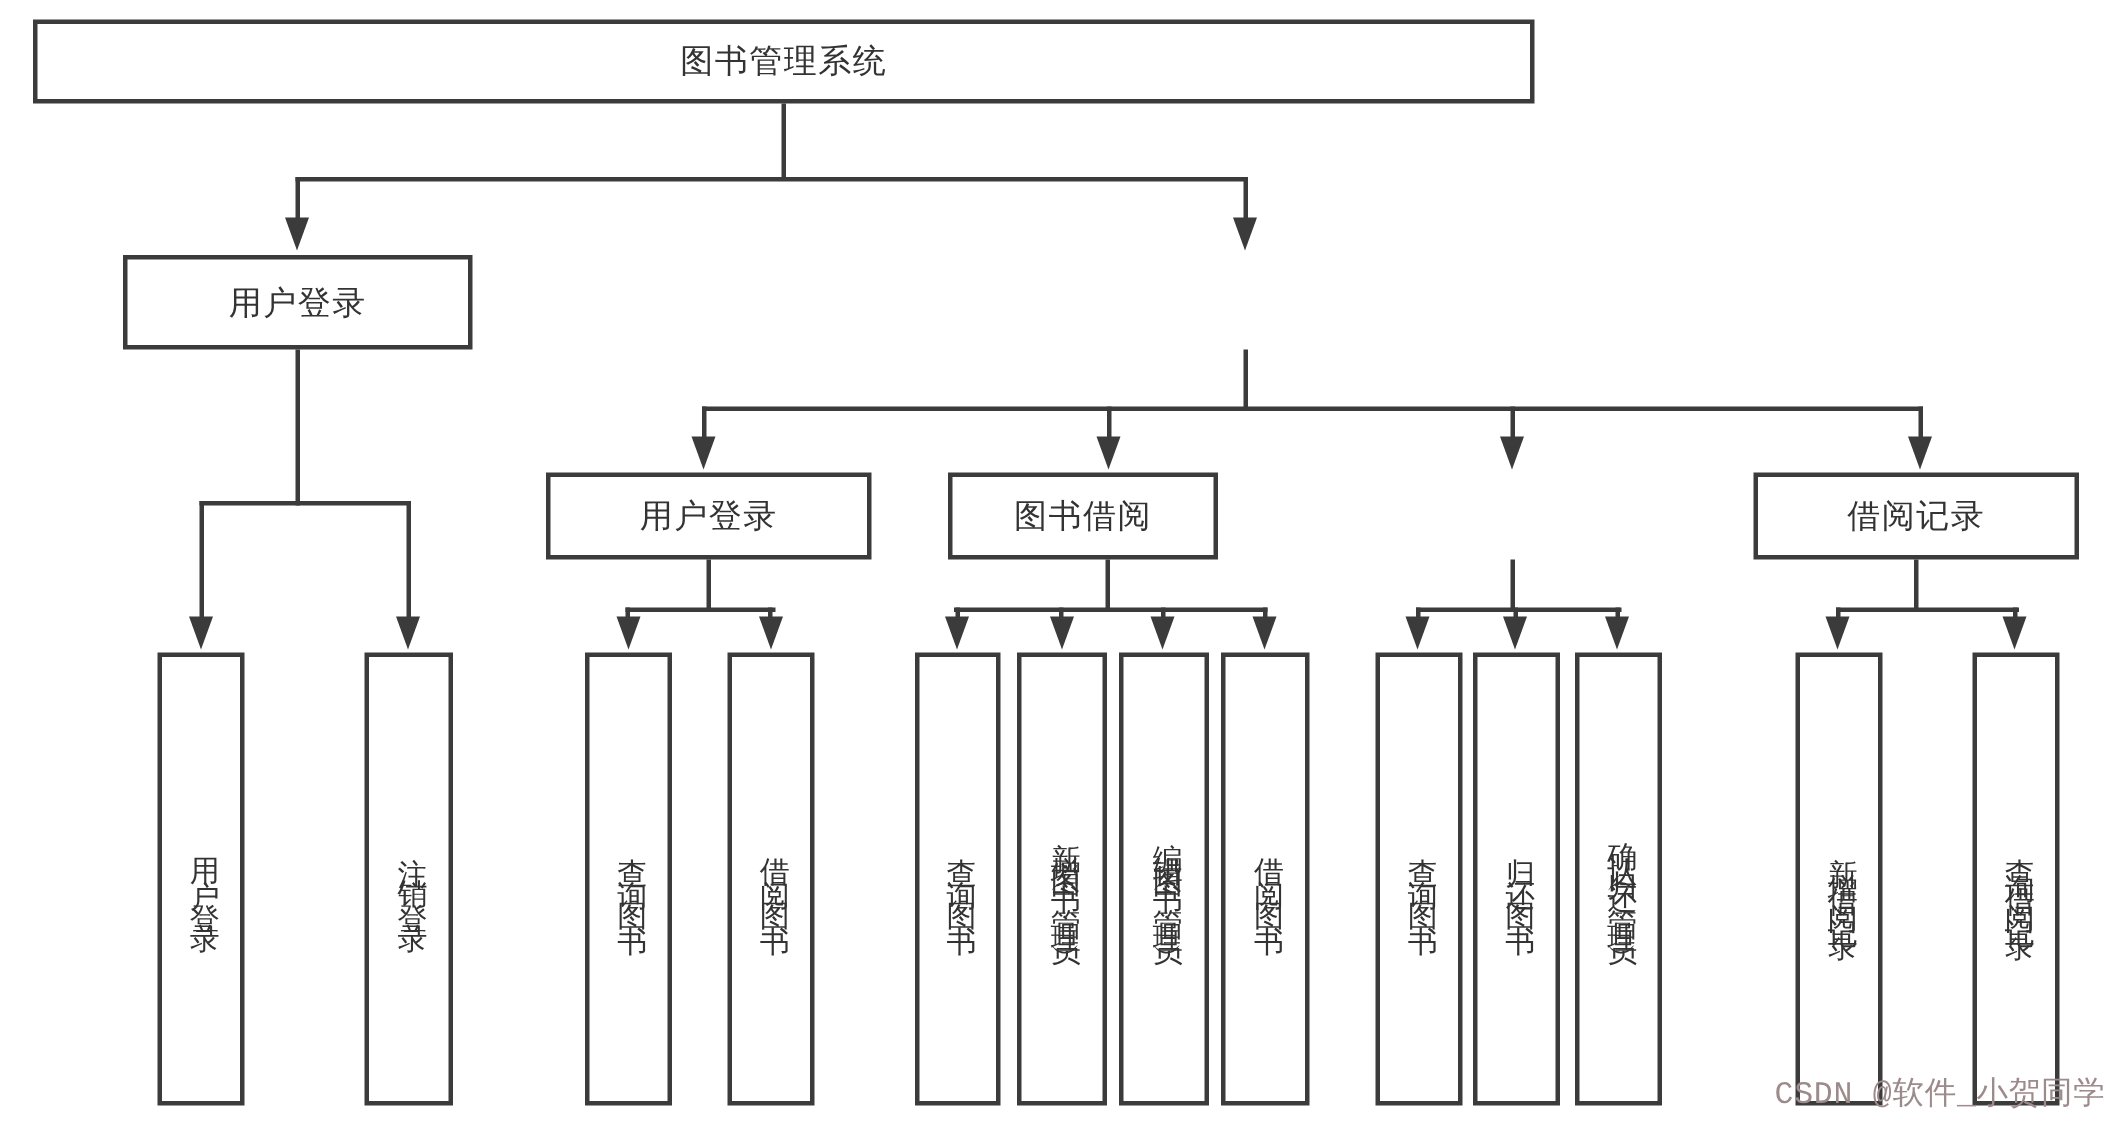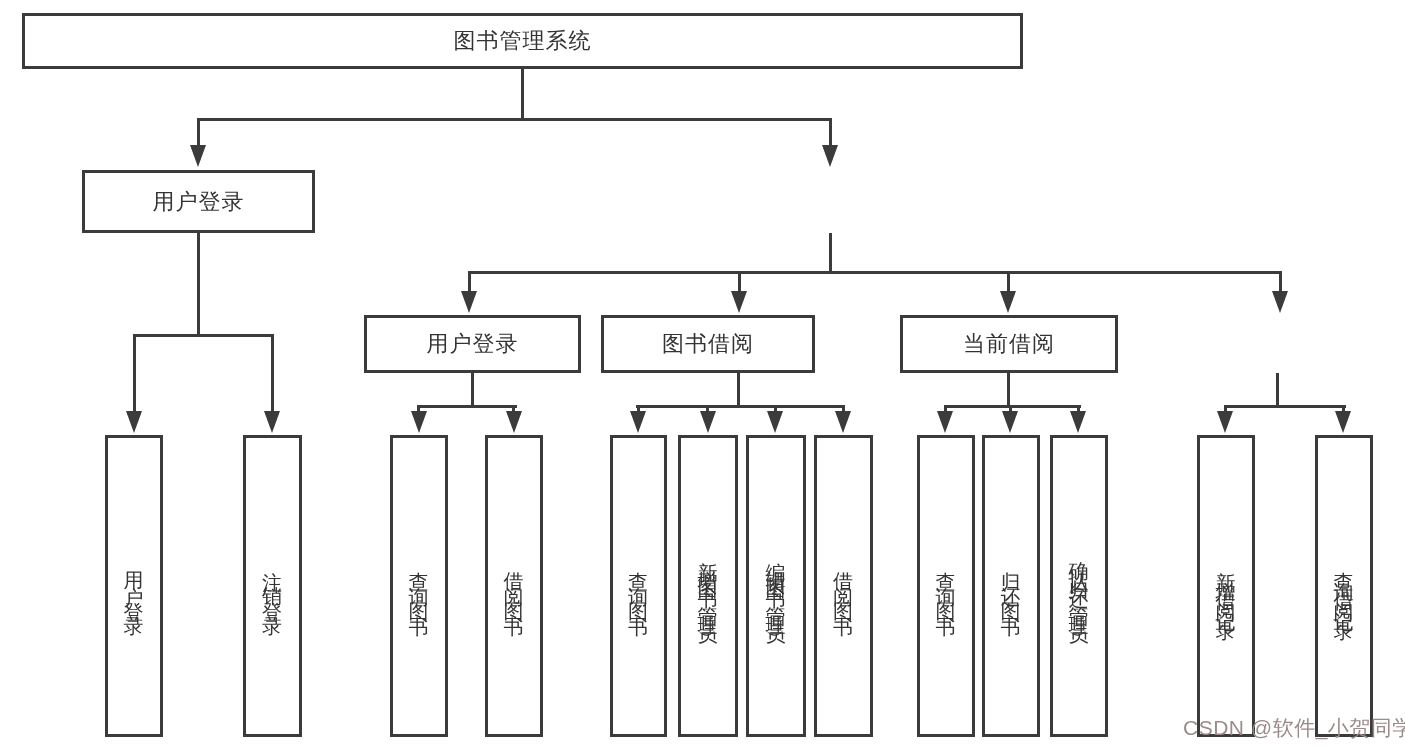--- a/index.html
+++ b/index.html
@@ -1,18 +1,18 @@
 <!DOCTYPE html>
 <html><head>
 <meta charset="utf-8">
 <style>
   html,body{margin:0;padding:0;background:#ffffff;}
   .canvas{
     position:relative;width:1405px;height:747px;background:#ffffff;overflow:hidden;
-    font-family:Liberation Sans, sans-serif;color:#333333;
+    font-family:Liberation Mono, monospace;color:#333333;
   }
   .box{
     position:absolute;box-sizing:border-box;border:3px solid #3b3b3b;background:#ffffff;
     display:flex;align-items:center;justify-content:center;
   }
   .hlabel{font-size:22px;letter-spacing:1px;color:#333333;white-space:nowrap;}
   .vbox span{
     writing-mode:vertical-rl;text-orientation:mixed;
     font-size:20px;color:#333333;line-height:1;
   }
@@ -44,28 +44,28 @@
 
   <div class="box" style="left:82px;top:170px;width:233px;height:63px;">
     <span class="hlabel">用户登录</span>
   </div>
 
 
   <div class="box" style="left:364px;top:315px;width:217px;height:58px;">
     <span class="hlabel">用户登录</span>
   </div>
 
-  <div class="box" style="left:601px;top:315px;width:214px;height:58px;">
+  <div class="box" style="left:632px;top:315px;width:180px;height:58px;">
     <span class="hlabel">图书借阅</span>
   </div>
 
-  <div class="box" style="left:900px;top:315px;width:218px;height:58px;">
-    <span class="hlabel">当前借阅</span>
+
+  <div class="box" style="left:1169px;top:315px;width:217px;height:58px;">
+    <span class="hlabel">借阅记录</span>
   </div>
-
 
   
   <div class="box vbox" style="left:105px;top:435px;width:58px;height:302px;">
     <span class="ls4">用户登录</span>
   </div>
   <div class="box vbox" style="left:243px;top:435px;width:59px;height:302px;">
     <span class="ls4">注销登录</span>
   </div>
 
   <div class="box vbox" style="left:390px;top:435px;width:58px;height:302px;">

